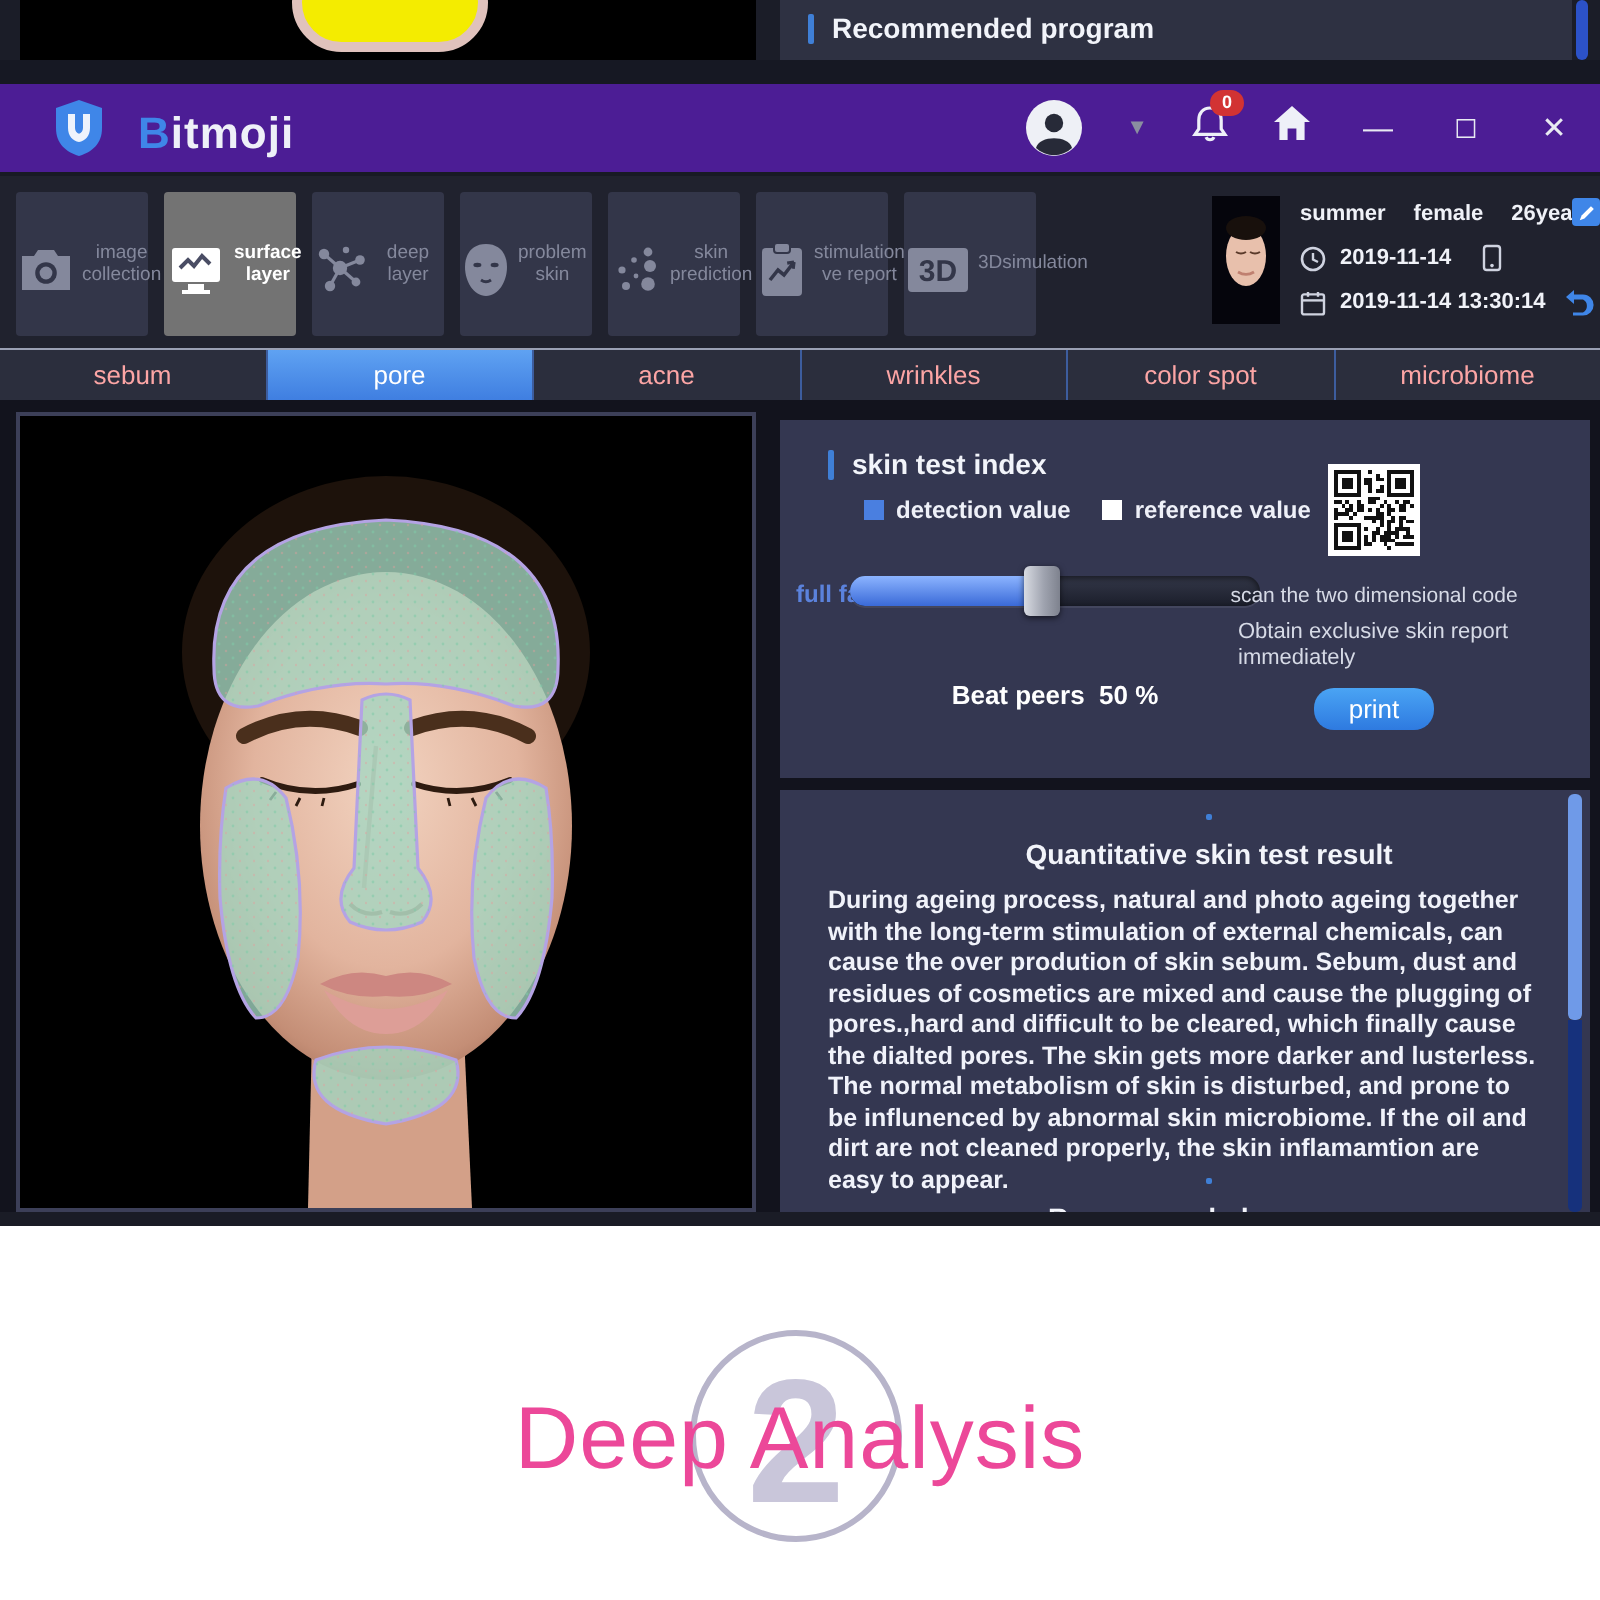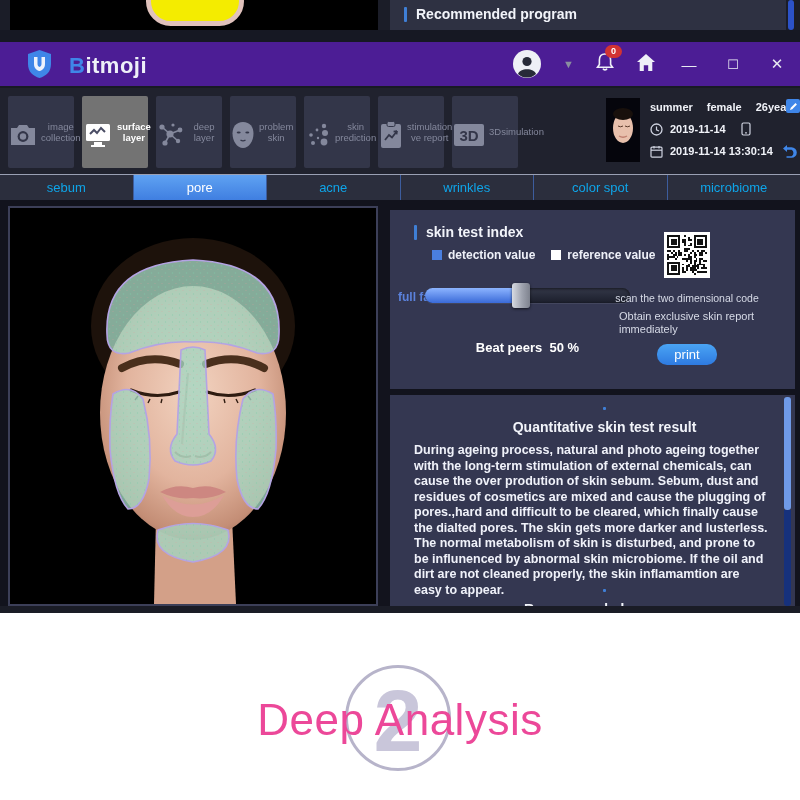--- a/index.html
+++ b/index.html
@@ -55,21 +55,21 @@
   .u-row{display:flex;align-items:center;gap:7px;font-size:11px;font-weight:bold;height:22px;white-space:nowrap;}
   .u-row .sep{width:4px;}
   .u-ic{color:#cfd3e0;display:flex;align-items:center;}
   .edit-btn{position:absolute;right:-4px;top:3px;width:14px;height:14px;background:#3f86e8;border-radius:2px;
             display:flex;align-items:center;justify-content:center;cursor:pointer;}
   .undo-btn{position:absolute;right:-2px;top:48px;color:#3f86e8;cursor:pointer;}
 
   
   .tabbar{position:absolute;left:0;top:174px;width:800px;height:26px;background:#2b2e3d;
           border-top:1px solid #9aa0b4;display:flex;}
-  .tab{flex:1;height:26px;line-height:26px;text-align:center;font-size:13px;color:#0ea5e9;
+  .tab{flex:1;height:26px;line-height:26px;text-align:center;font-size:13px;color:#fca5a5;
        border-right:1px solid #3d5d9e;cursor:pointer;}
   .tab:last-child{border-right:none;}
   .tab.selected{background:linear-gradient(#5fa2f2,#3e7de0);color:#fff;}
 
   
   .main{position:absolute;left:0;top:200px;width:800px;height:413px;background:#12131d;}
   .face-panel{position:absolute;left:8px;top:6px;width:370px;height:400px;background:#000;
               border:2px solid #3c3f58;box-sizing:border-box;}
   .face-panel svg{display:block;}
 

